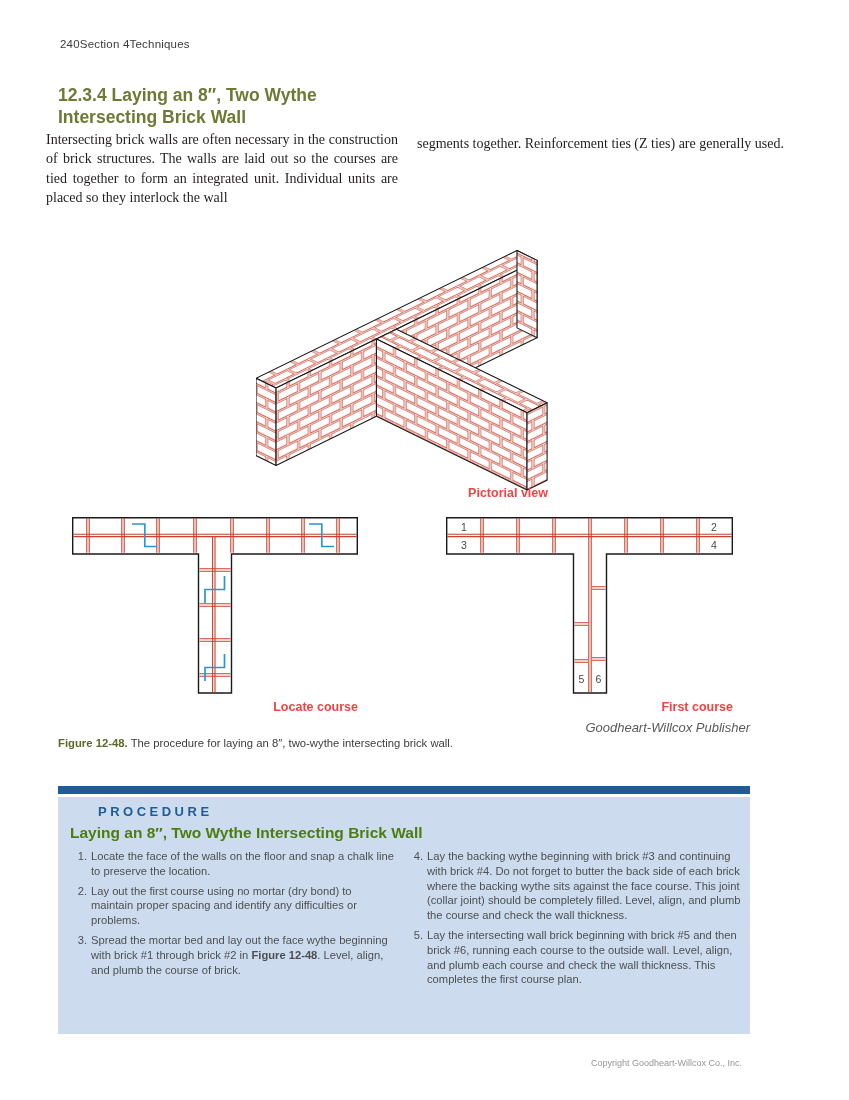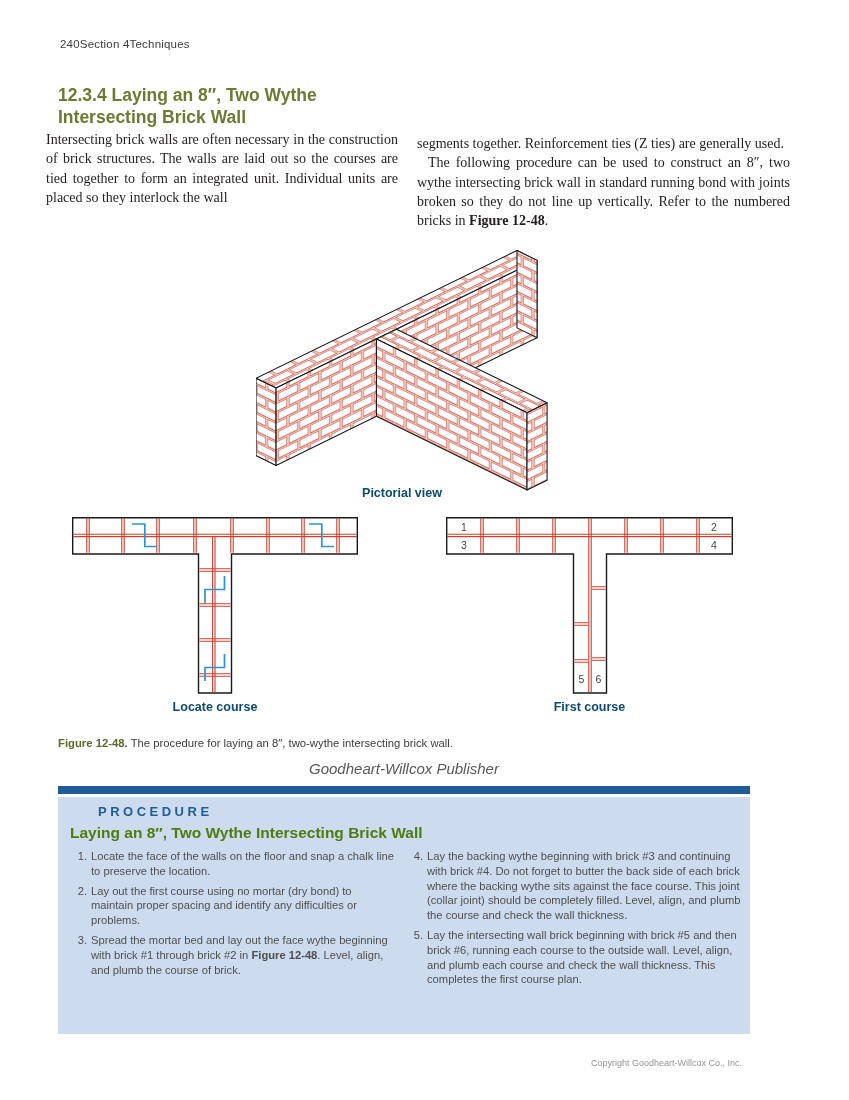--- a/index.html
+++ b/index.html
@@ -15,23 +15,23 @@
   .heading{top:84px;left:58px;width:360px;font-weight:bold;font-size:17.5px;
            line-height:22px;color:#6d7a33;}
   
   .bodycol{font-family:"Liberation Serif",serif;font-size:14px;line-height:19.3px;
            color:#221e1f;text-align:justify;}
   .col-left{top:130px;left:46px;width:352px;}
   .col-right{top:86px;left:417px;width:373px;margin-top:48px;}
   .col-right p{margin:0;}
   .col-right .p2{text-indent:11px;}
   
-  .figlabel{font-weight:bold;font-size:12.5px;color:#0c4a6e;text-align:center;}
-  .credit{top:720px;left:58px;width:692px;text-align:center;font-style:italic;
-          font-size:15px;color:#58595a;margin-top:40px;}
+  .figlabel{font-weight:bold;font-size:12.5px;color:#ef4444;text-align:right;}
+  .credit{top:720px;left:58px;width:692px;text-align:right;font-style:italic;
+          font-size:13px;color:#58595a;}
   .caption{top:737px;left:58px;width:640px;font-size:11.3px;color:#3d3d3f;}
   .caption .cl{font-weight:bold;color:#5d6829;}
   
   .procbar{top:786px;left:58px;width:692px;height:8px;background:#1e5b97;}
   .procpanel{top:797px;left:58px;width:692px;height:237px;background:#ccdcee;}
   .kicker{top:804px;left:70px;font-size:13px;font-weight:bold;letter-spacing:3.5px;
           color:#1e5b97;padding-left:28px;}
   .proctitle{top:824px;left:70px;width:660px;font-size:15.5px;font-weight:bold;
              color:#4d7c0f;}
   .steps{font-size:11.2px;line-height:14.8px;color:#4e4f51;}
@@ -53,21 +53,20 @@
 </div>
 
 <div class="abs heading">
   <span>12.3.4 Laying an 8″, Two Wythe</span><br>
   <span>Intersecting Brick Wall</span>
 </div>
 
 <div class="abs bodycol col-left">Intersecting brick walls are often necessary in the construction of brick structures. The walls are laid out so the courses are tied together to form an integrated unit. Individual units are placed so they interlock the wall</div>
 <div class="abs bodycol col-right">
   <p>segments together. Reinforcement ties (Z ties) are generally used.</p>
-  <p class="p2"><span>The following procedure can be used to construct an 8″, two wythe intersecting brick wall in standard running bond with joints broken so they do not line up vertically. Refer to the numbered bricks in </span><span class="bseg">Figure 12-48</span><span>.</span></p>
 </div>
 
 <svg class="abs" style="left:256px;top:250px;" width="292" height="242" viewBox="0 0 320 266" preserveAspectRatio="none">
   <defs>
     <pattern id="pbU" patternUnits="userSpaceOnUse" width="26" height="21" patternTransform="matrix(0.898,-0.441,0,1,0,0)">
       <rect width="26" height="21" fill="#ffffff"></rect>
       <g fill="none" stroke="#c8402e" stroke-width="0.95">
         <rect x="1.2" y="1.2" width="23.6" height="8.6"></rect>
         <rect x="-11.8" y="11.7" width="23.6" height="8.6"></rect>
         <rect x="14.2" y="11.7" width="23.6" height="8.6"></rect>

